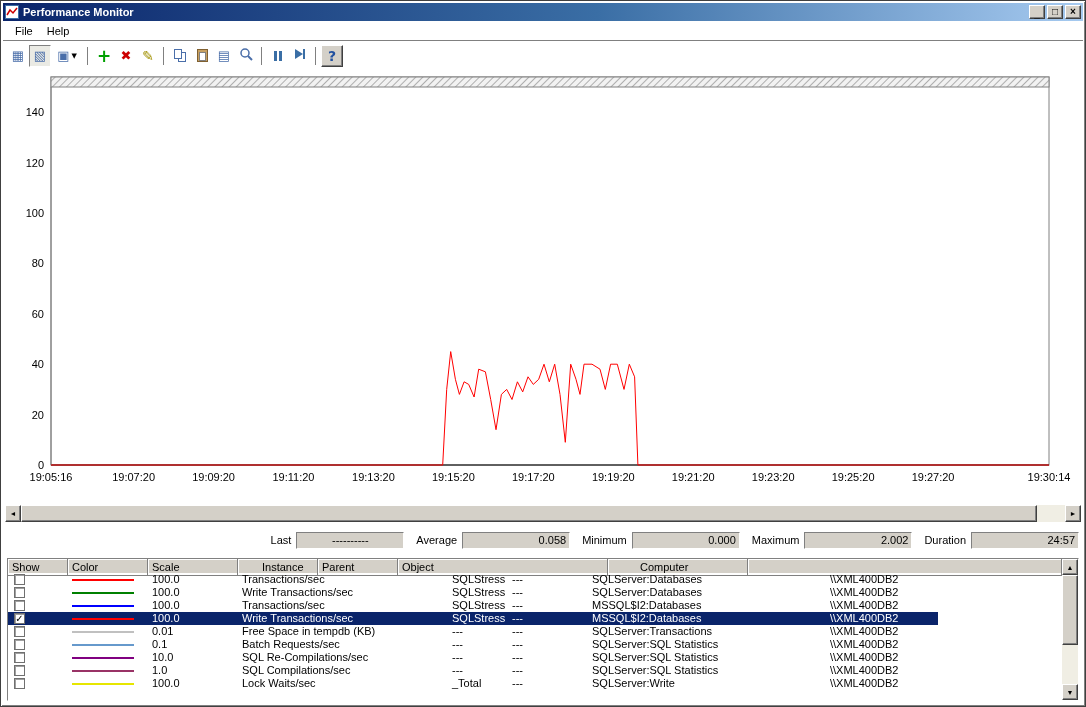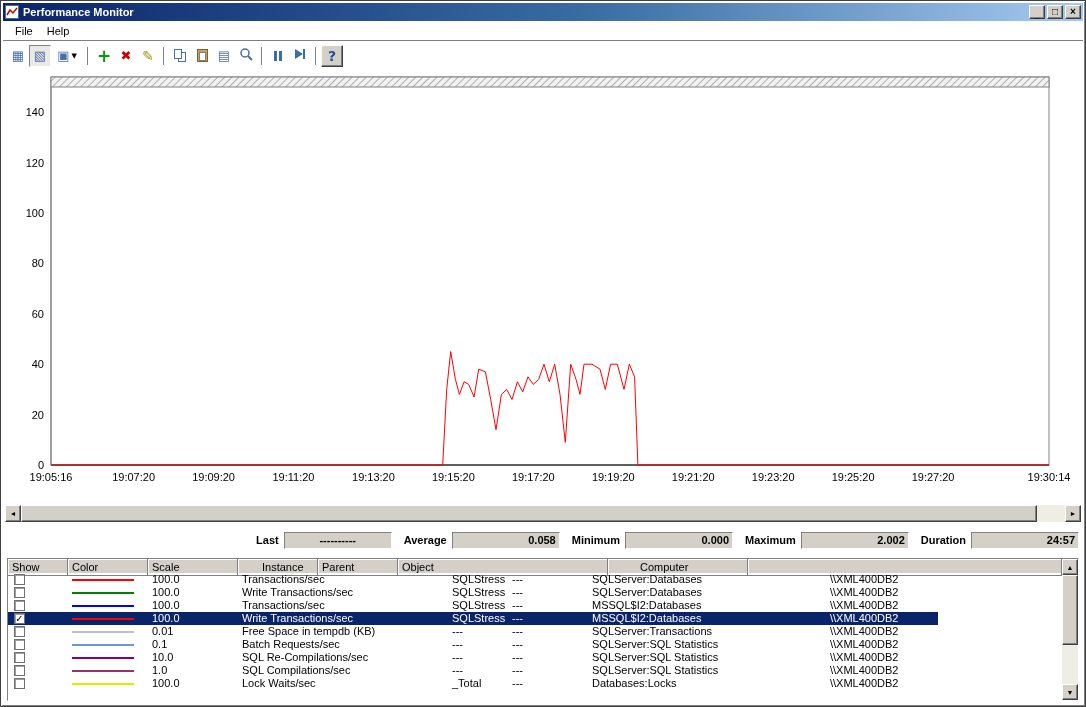--- a/index.html
+++ b/index.html
@@ -58,21 +58,21 @@
   
   .raised { background:#d4d0c8; border:1px solid; border-color:#fff #404040 #404040 #fff; box-shadow: inset -1px -1px 0 #808080; }
   .hscroll { height:17px; flex:none; margin:14px 2px 0 2px; display:flex; }
   .sb-btn { width:16px; height:100%; flex:none; display:flex; align-items:center; justify-content:center; font-size:7px; color:#000; cursor:default; }
   .sb-track { flex:1; background:#f0eee4; display:flex; }
   .hthumb { height:100%; flex:1; margin-right:28px; }
   .vscroll { width:16px; flex:none; display:flex; flex-direction:column; }
   .vtrack { flex:1; background:#f0eee4; display:flex; flex-direction:column; }
   .vthumb { width:100%; height:70px; flex:none; }
   
-  .stats { height:20px; flex:none; margin-top:8px; display:flex; align-items:center; justify-content:flex-end; padding-right:4px;font-weight:bold; }
+  .stats { height:20px; flex:none; margin-top:8px; display:flex; align-items:center; justify-content:flex-end; padding-right:4px; }
   .stat-label { margin:0 5px 0 12px; }
   .stat-field {
     width:108px; height:17px; line-height:15px; text-align:right; padding-right:3px;
     border:1px solid; border-color:#808080 #fff #fff #808080; background:#d4d0c8;
   }
   .stat-field.center { text-align:center; padding-right:0; }
   
   .table-wrap { flex:1; margin:8px 4px 3px 4px; display:flex; border:1px solid; border-color:#808080 #fff #fff #808080; background:#fff; overflow:hidden; }
   .table-main { flex:1; display:flex; flex-direction:column; overflow:hidden; background:#fff; }
   .thead { display:flex; height:14px; flex:none; background:#d4d0c8; }
@@ -395,21 +395,21 @@
     <div class="td c-show">
               <span class="checkbox"></span>
             </div>
     <div class="td c-color">
               <span class="swatch" style="background: rgb(230, 230, 0);"></span>
             </div>
     <div class="td c-scale">100.0</div>
     <div class="td c-counter">Lock Waits/sec</div>
     <div class="td c-instance">_Total</div>
     <div class="td c-parent">---</div>
-    <div class="td c-object">Databases:Locks</div>
+    <div class="td c-object">SQLServer:Write</div>
     <div class="td c-computer">\\XML400DB2</div>
     <div class="td c-fill"></div>
   </div>
         </div>
     </div>
     <div class="vscroll">
       <span class="sb-btn raised" style="height:16px;">
           <span>▲</span>
         </span>
       <div class="vtrack">

